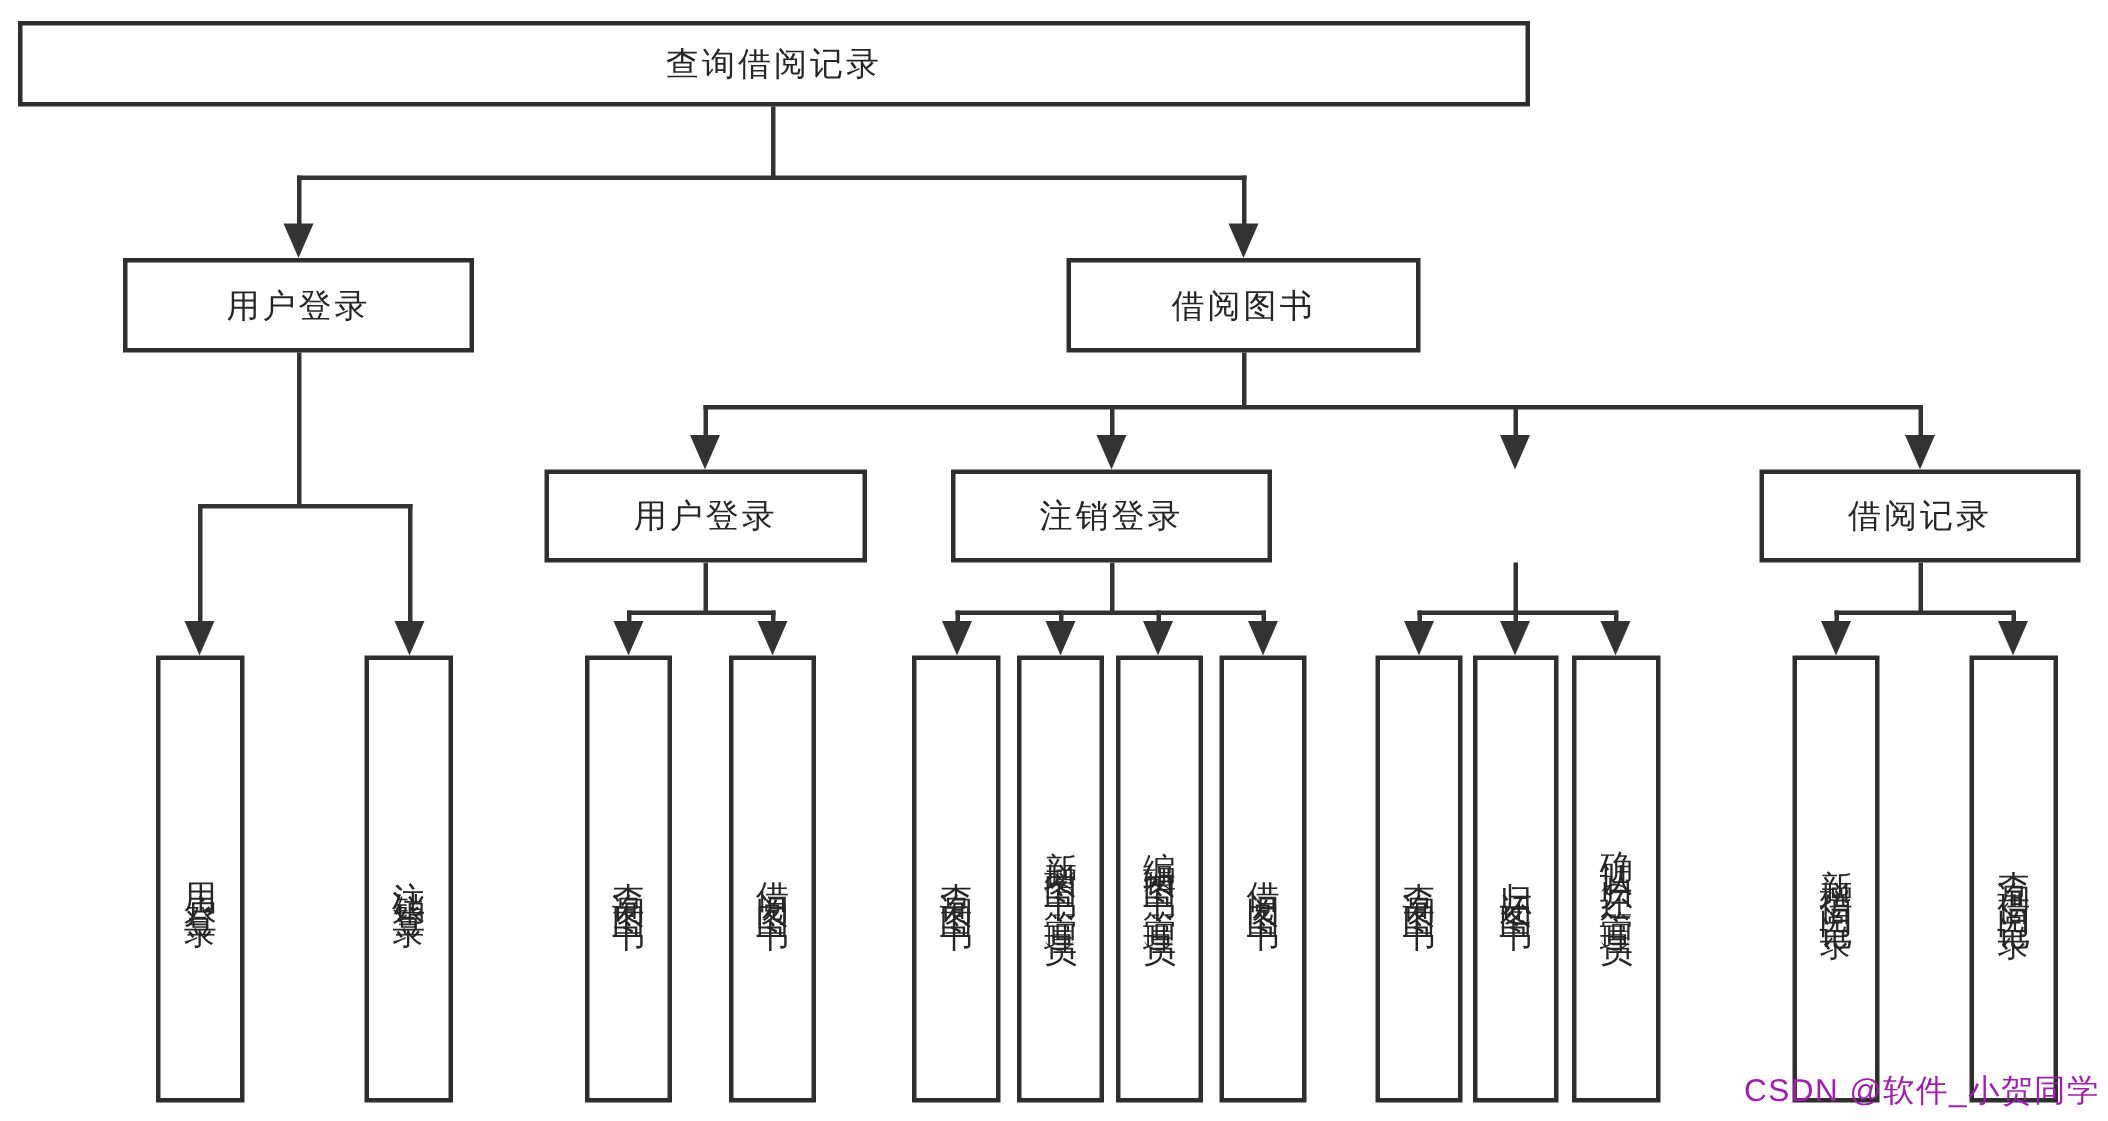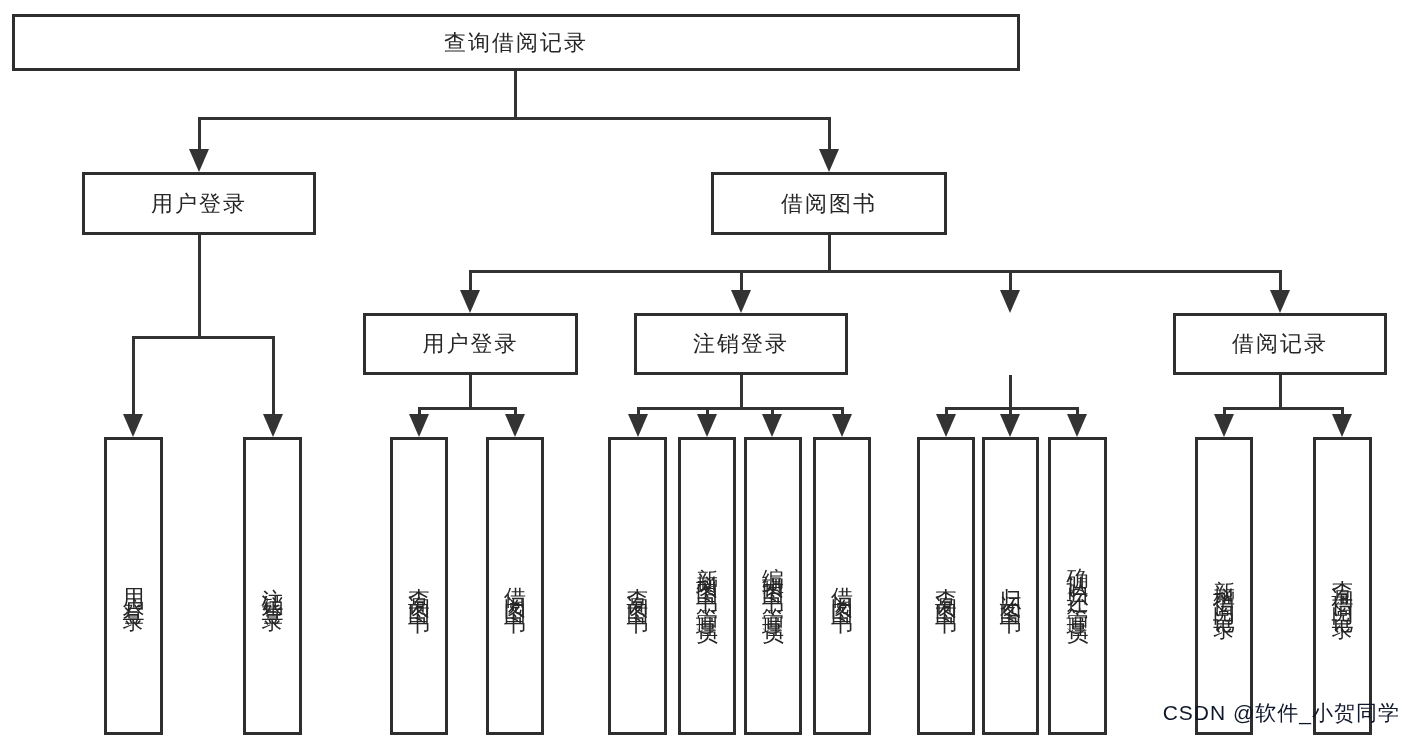--- a/index.html
+++ b/index.html
@@ -18,22 +18,22 @@
     font-size:22px;letter-spacing:8px;color:#262626;line-height:1;
   }
   .vl{position:absolute;width:3px;background:#333333;}
   .hl{position:absolute;height:3px;background:#333333;}
   .arrow{
     position:absolute;width:0;height:0;
     border-left:10px solid transparent;border-right:10px solid transparent;
     border-top:23px solid #333333;
   }
   .wm{
-    position:absolute;right:5px;bottom:20px;z-index:5;
-    font-size:21px;color:#0f172a;white-space:nowrap;letter-spacing:1px;
+    position:absolute;right:5px;bottom:6px;z-index:5;
+    font-size:21px;color:#a21caf;white-space:nowrap;letter-spacing:1px;
   }
 </style>
 </head>
 <body>
 
 <div class="canvas">
 
   <div class="vl" style="left:514px;top:70px;height:49px"></div>
   <div class="hl" style="left:198px;top:117px;width:633px"></div>
   <div class="vl" style="left:198px;top:117px;height:35px"></div>

